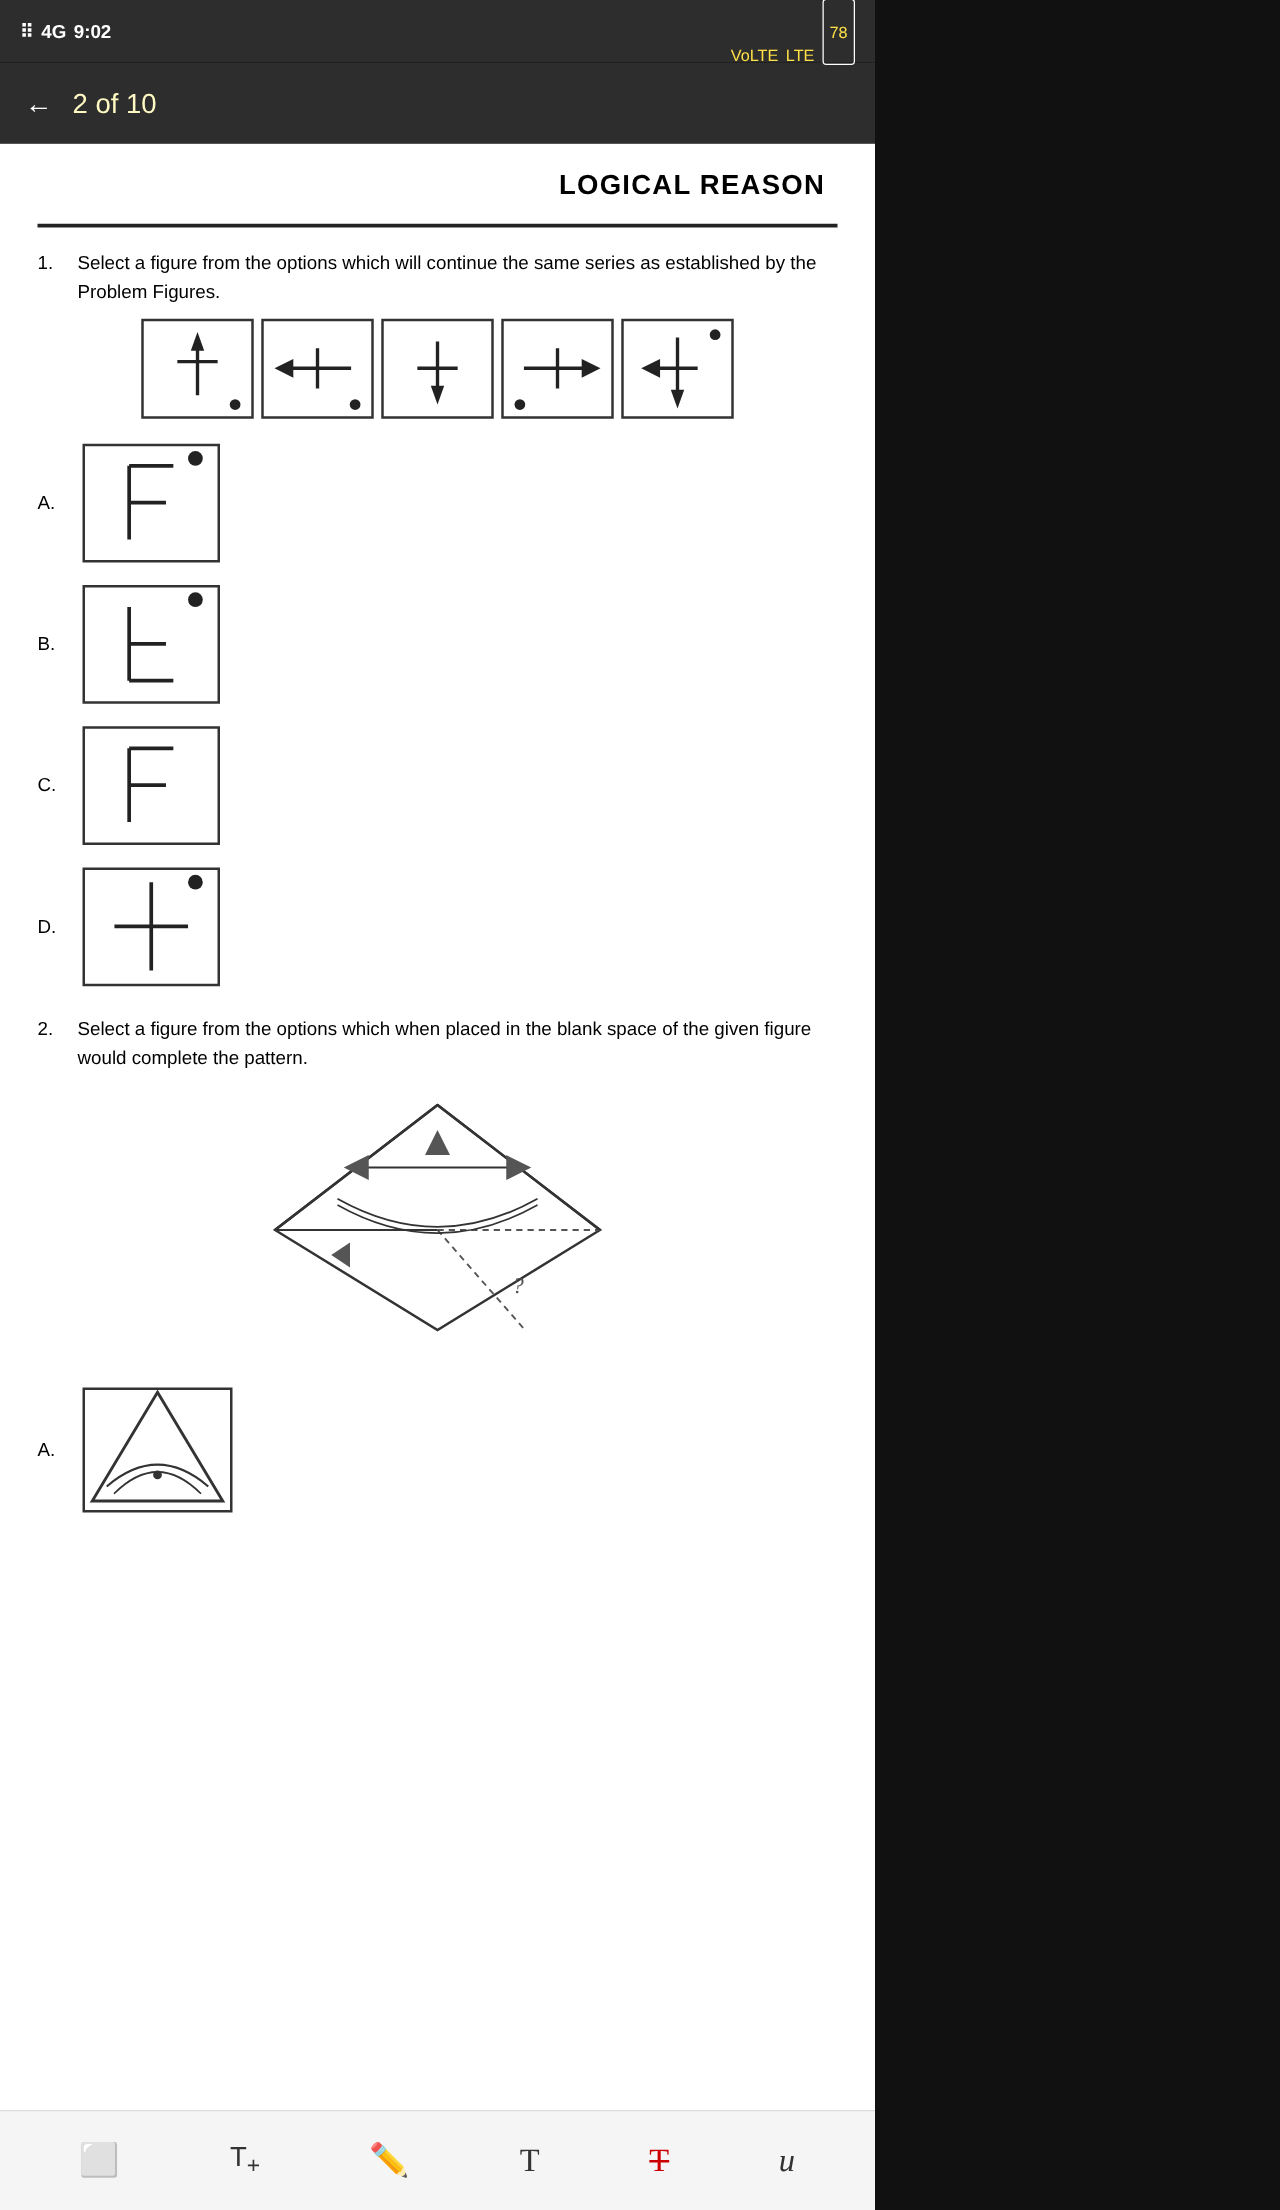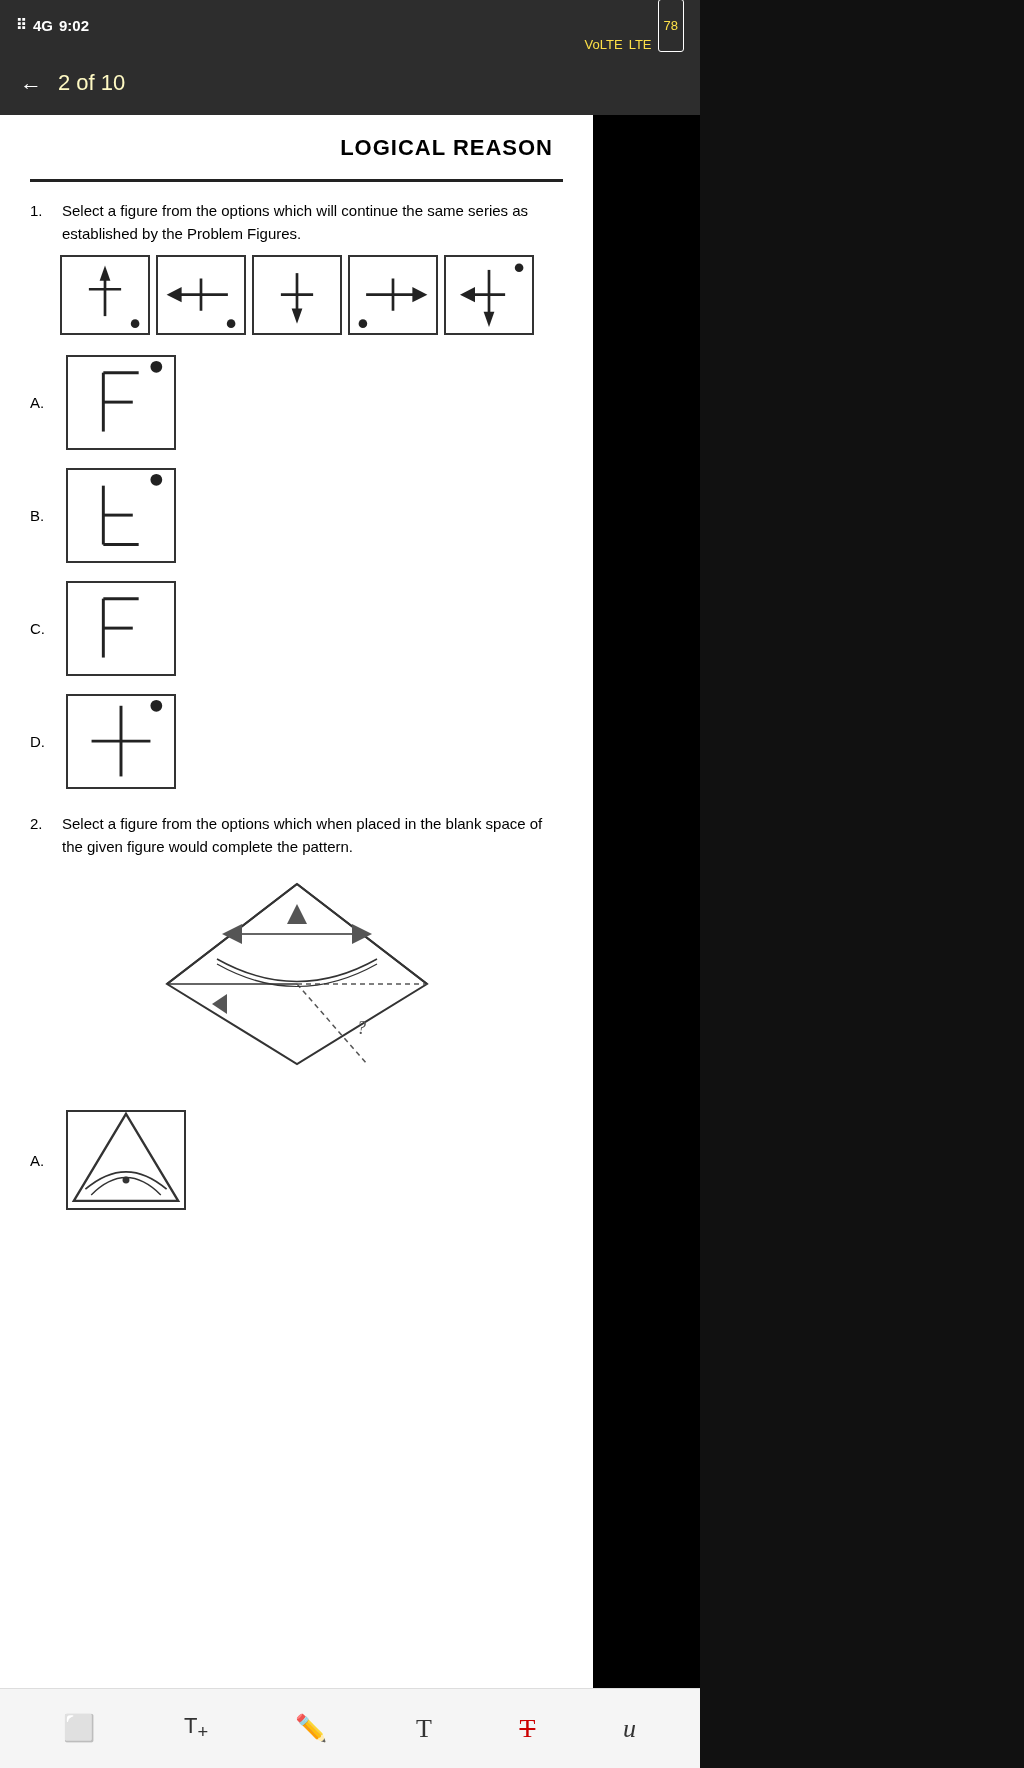--- a/index.html
+++ b/index.html
@@ -64,21 +64,21 @@
     }
     .nav-title {
       color: #fef9c3;
       font-size: 22px;
       font-family: Arial, sans-serif;
       font-weight: normal;
     }
 
     
     .main-content {
-      width: 593px;
+      width: 700px;
       background: #fff;
       min-height: 1600px;
       position: relative;
       padding: 20px 30px 100px 30px;
     }
 
     
     .page-header {
       text-align: right;
       font-size: 22px;

